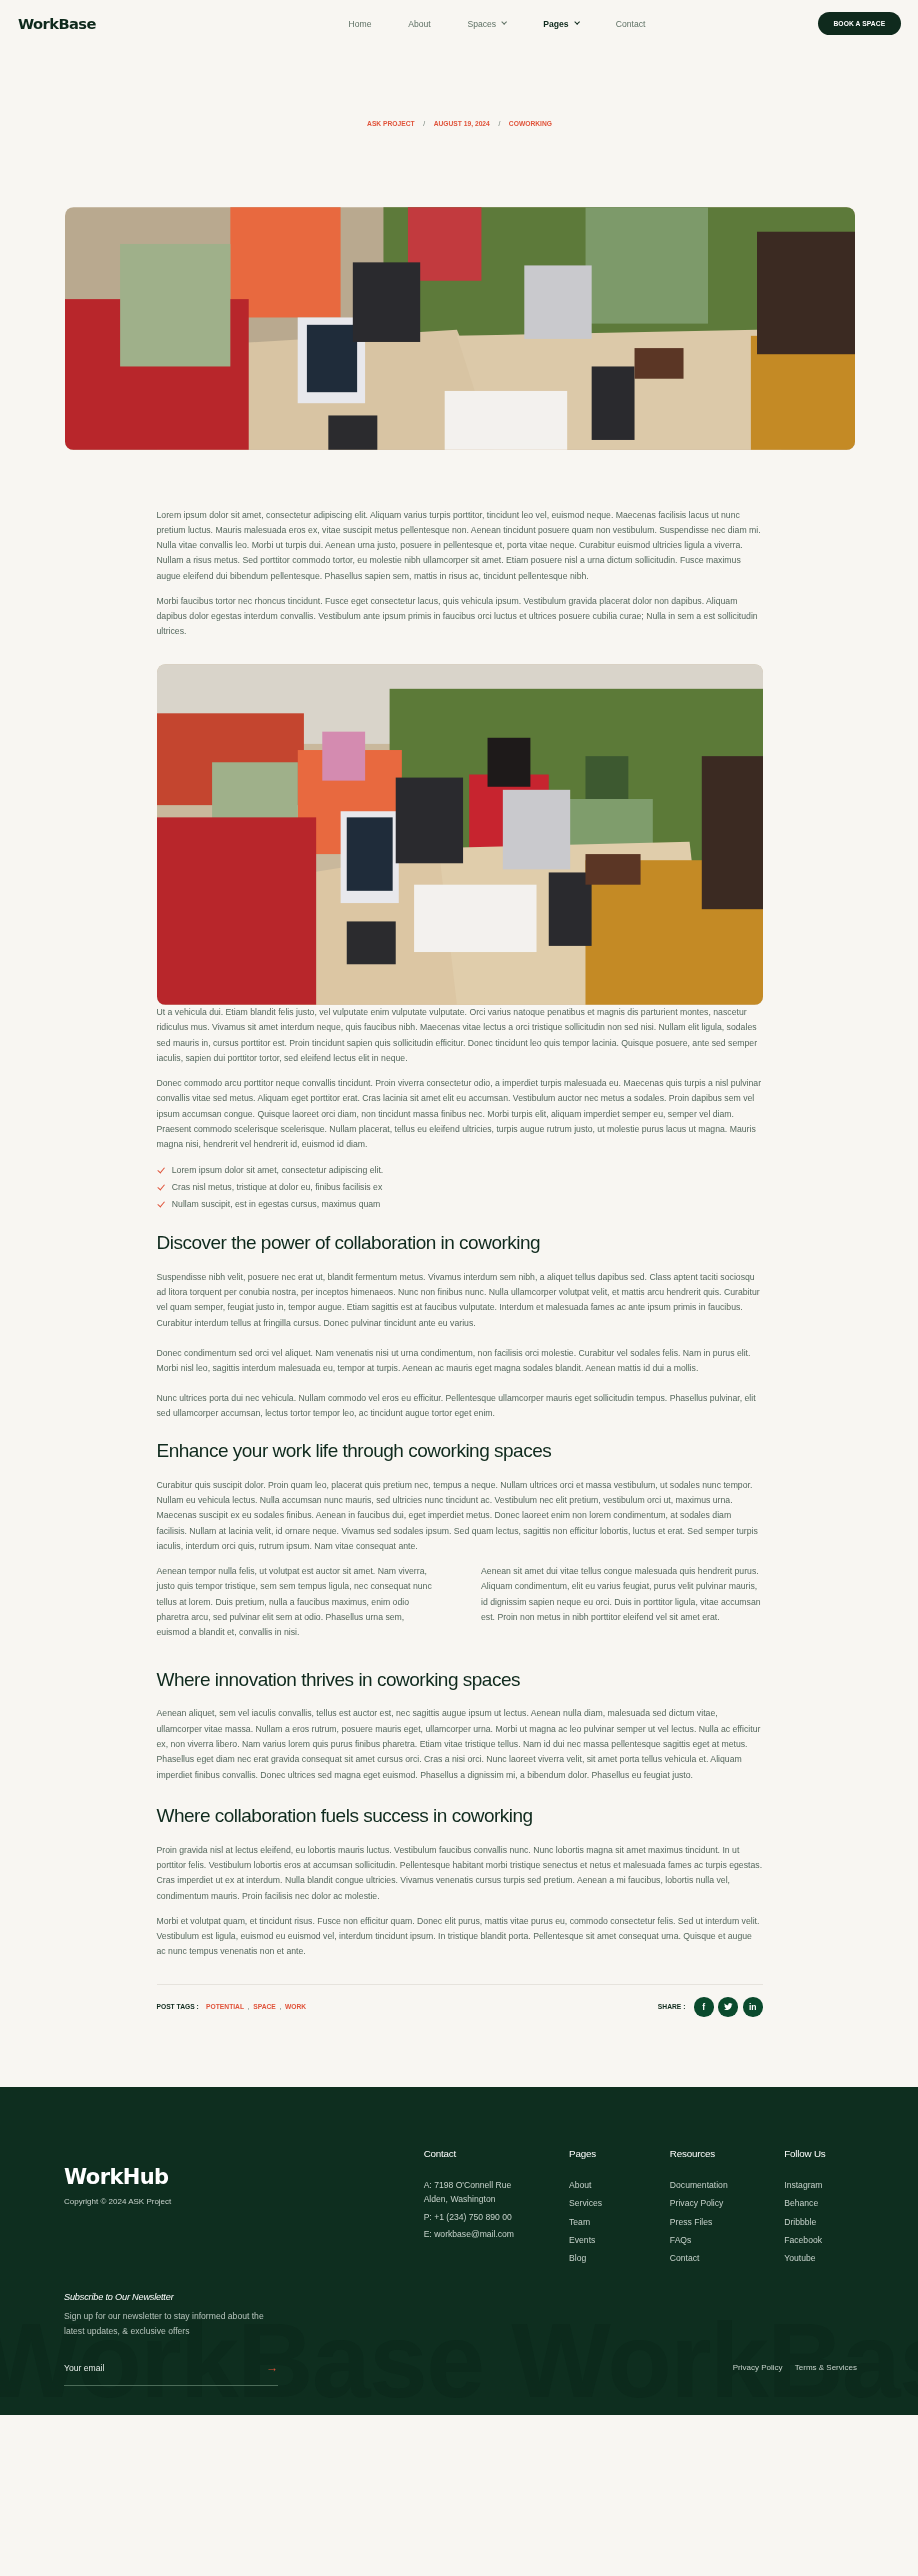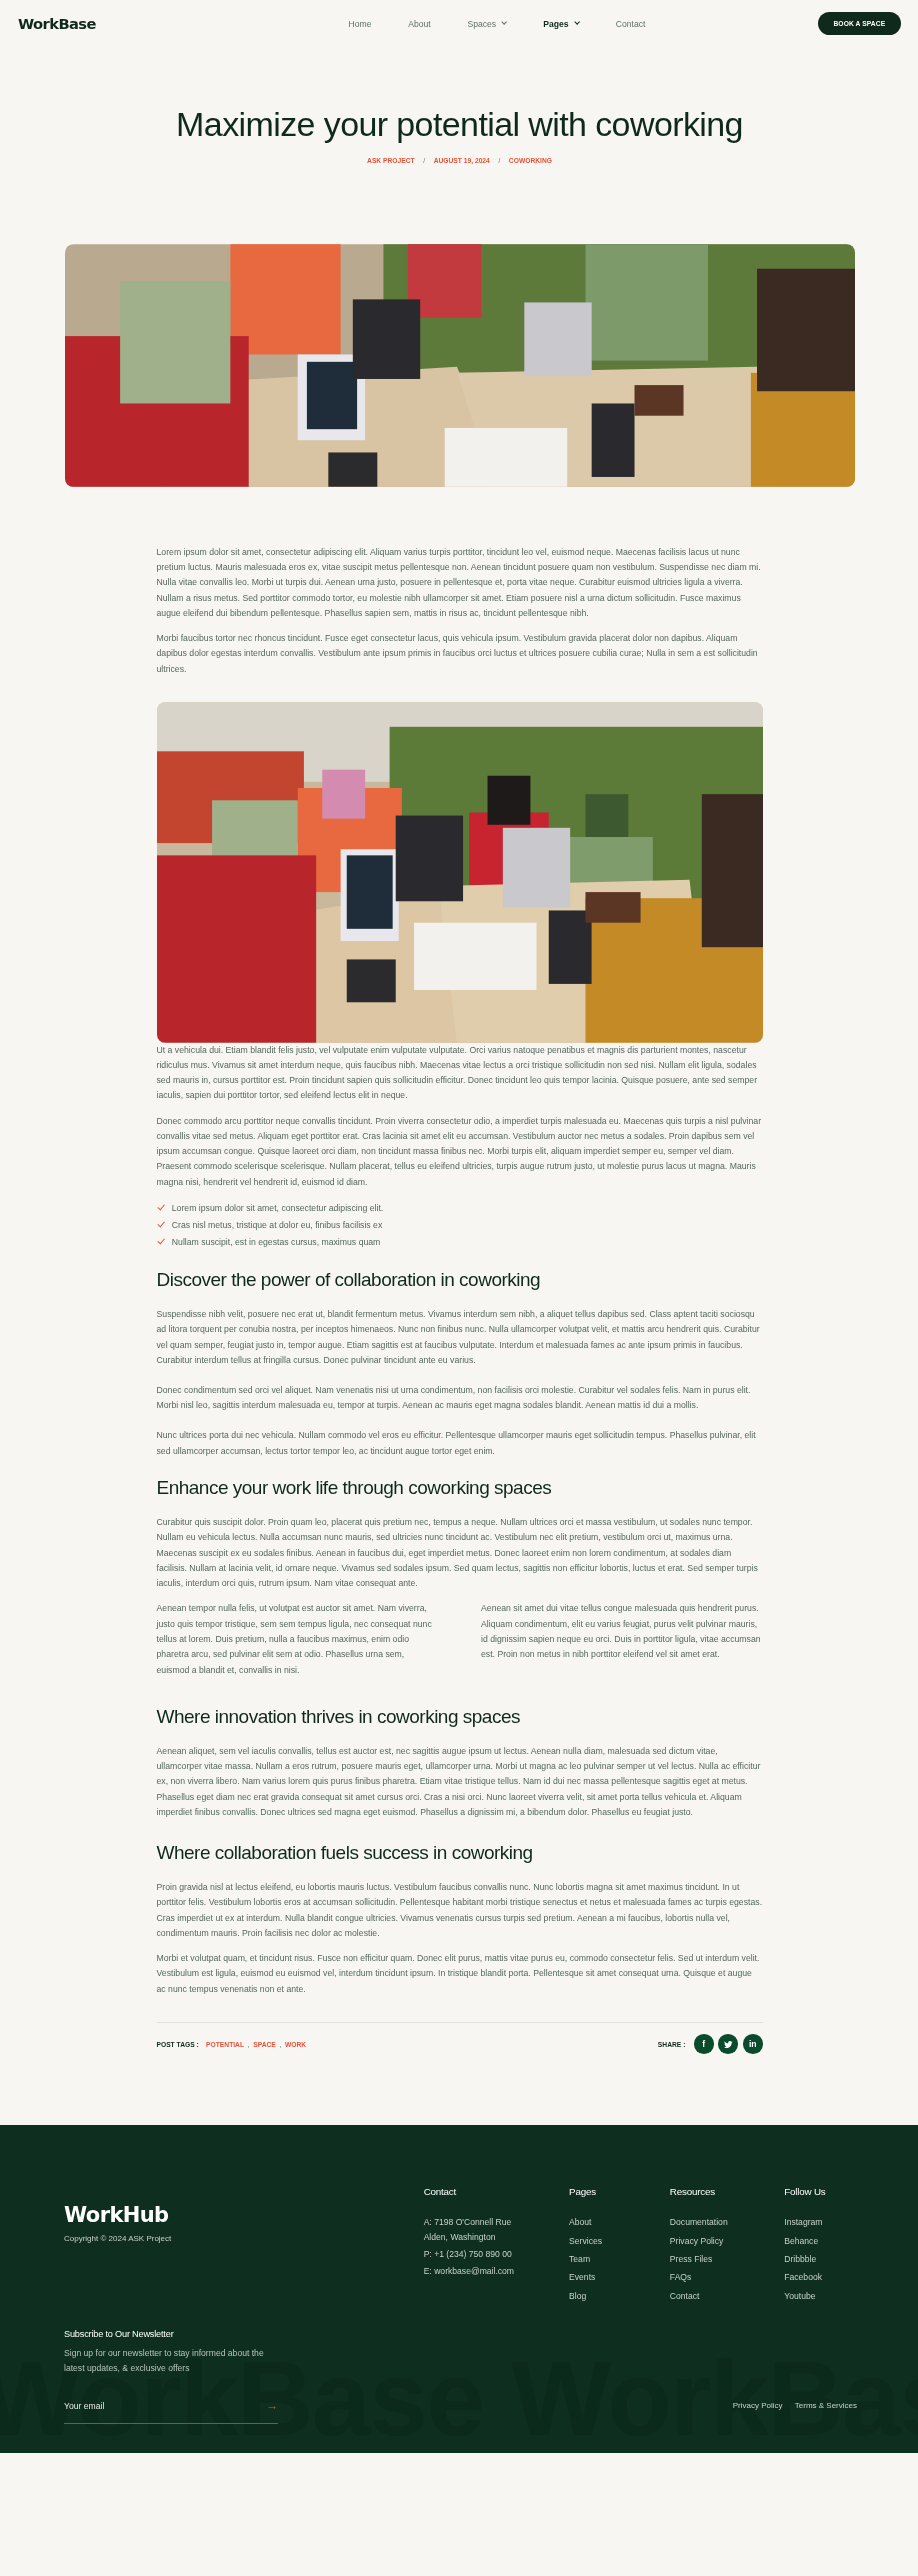--- a/index.html
+++ b/index.html
@@ -53,21 +53,21 @@
   .f-logo { font-family: "DejaVu Sans", sans-serif; font-size: 21px; font-weight: bold; color: #fff; letter-spacing: -0.6px; }
   .f-copy { font-size: 8px; color: #c7d2cb; margin-top: 7.3px; }
   .f-col h4 { font-size: 9.8px; color: #fff; font-weight: normal; margin-bottom: 18.4px; letter-spacing: -0.2px; }
   .f-col a, .f-col .line { display: block; font-size: 8.6px; color: #c7d2cb; line-height: 14.7px; margin-bottom: 3.7px; text-decoration: none; }
   .f-contact { width: 150px; }
   .f-contact .line { margin-bottom: 2.4px; }
   .f-pages { width: 104px; }
   .f-res { width: 118px; }
   .f-fol { width: 73px; }
   .newsletter { position: relative; margin-top: 22px; width: 214px; }
-  .newsletter h4 { font-size: 9.2px; color: #fff; font-weight: normal; letter-spacing: -0.2px; }
+  .newsletter h4 { font-size: 9.2px; color: #fff; font-weight: normal; letter-spacing: -0.2px; font-style: italic; }
   .newsletter p { font-size: 8.6px; color: #b7c4bc; line-height: 14.7px; margin-top: 7.3px; }
   .email-row { margin-top: 23px; display: flex; justify-content: space-between; align-items: center; border-bottom: 1.2px solid #4b6b58; padding-bottom: 9.8px; gap: 28px; }
   .email-row input { background: transparent; border: none; color: #e6ece8; font-size: 8.6px; font-family: "Liberation Sans", sans-serif; outline: none; width: 171px; }
   .email-row input::placeholder { color: #e6ece8; }
   .arrow { color: #e0533a; font-size: 12.2px; cursor: pointer; }
   .f-legal { position: absolute; right: 62px; top: 276px; display: flex; gap: 12.2px; }
   .f-legal a { font-size: 8px; color: #c7d2cb; text-decoration: none; }
 </style>
 </head>
 <body>
@@ -90,21 +90,20 @@
         <span class="chev"></span>
       </a>
     <a class="nav-item">
         <span>Contact</span>
       </a>
   </nav>
   <button class="book-btn">BOOK A SPACE</button>
 </header>
 
 <section class="hero">
-  <h1>Maximize your potential with coworking</h1>
   <div class="meta">
     <a>ASK PROJECT</a>
     <span class="sep">/</span>
     <a>AUGUST 19, 2024</a>
     <span class="sep">/</span>
     <a>COWORKING</a>
   </div>
 </section>
 
 <div class="img-wide">

